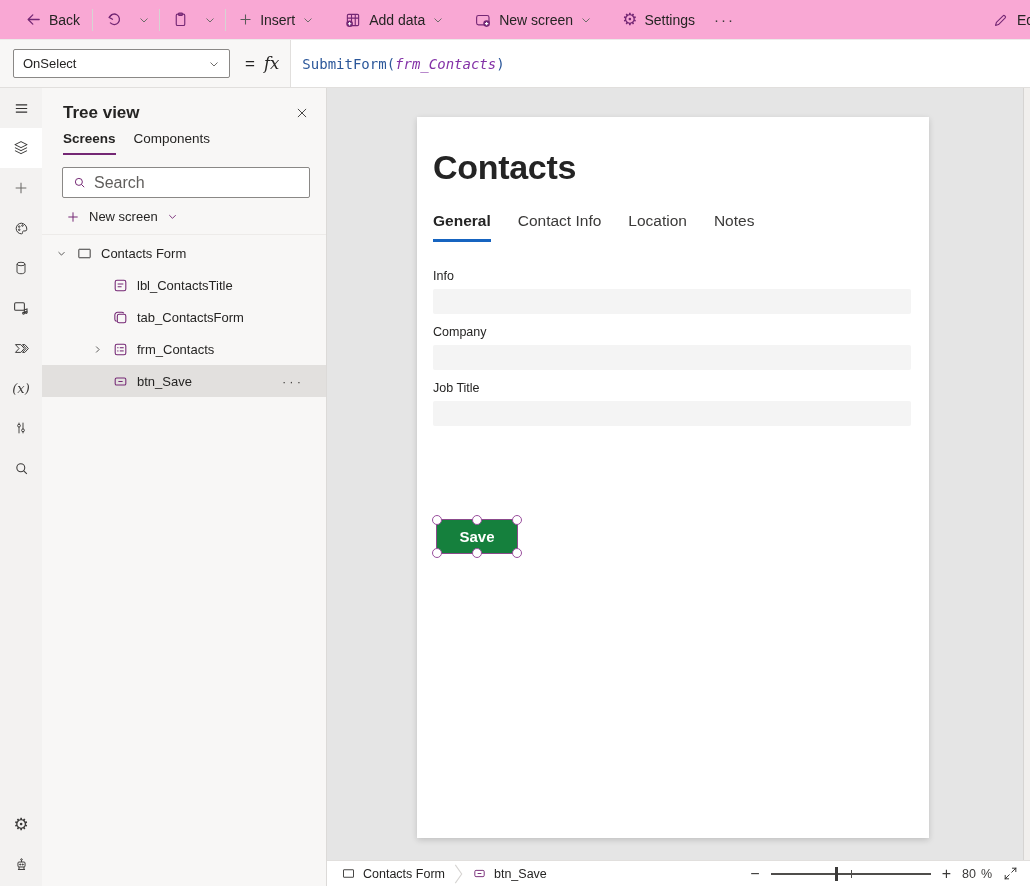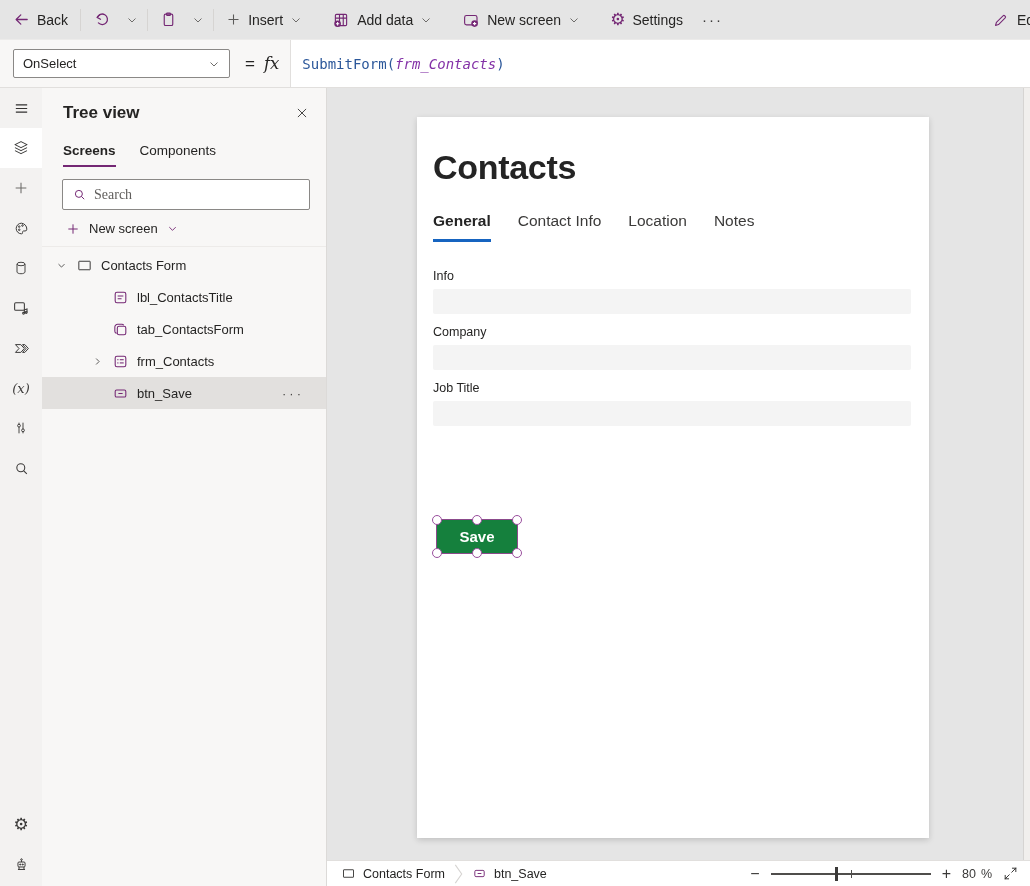--- a/index.html
+++ b/index.html
@@ -1,20 +1,20 @@
 <!DOCTYPE html>
 <html><head>
 <meta charset="utf-8">
 <style>
   * { box-sizing: border-box; margin: 0; padding: 0; }
   html,body { width:1030px; height:886px; overflow:hidden; }
   body { font-family:"Liberation Sans", sans-serif; color:#252423; background:#fff; font-size:14px; }
 
   
-  .topbar { height:40px; display:flex; align-items:center; padding-left:4px; background:#e5e5e5;
+  .topbar { height:40px; display:flex; align-items:center; padding-left:16px; background:#f9a8d4;
             border-bottom:1px solid #ecebea; position:relative; white-space:nowrap; }
   .tb-btn { display:flex; align-items:center; gap:7px; height:32px; padding:0 9px; cursor:pointer; }
   .tb-chev { display:flex; align-items:center; padding:0 6px; height:32px; color:#6e6c6a; }
   .tb-sep { width:1px; height:22px; background:#d6d4d2; margin:0 3px; }
   .purple { color:#742774; }
   .tb-overflow { font-size:15px; letter-spacing:2px; padding:0 10px; color:#3b3a39; }
   .tb-edit { position:absolute; right:0; top:0; height:40px; display:flex; align-items:center; gap:8px; padding-left:6px; overflow:hidden; width:44px; }
 
   
   .formulabar { height:48px; background:#f8f7f6; border-bottom:1px solid #e1dfdd; display:flex; align-items:stretch; }
@@ -36,26 +36,26 @@
   .rail-btn { height:40px; display:flex; align-items:center; justify-content:center; color:#3b3a39; cursor:pointer; }
   .rail-btn.active { background:#fff; }
   .rail-spacer { margin-top:auto; }
   .fx-var { font-family:"DejaVu Serif", serif; font-style:italic; font-size:13px; color:#3b3a39; }
 
   
   .tree { width:285px; background:#f8f7f6; border-right:1px solid #dcdad8; display:flex; flex-direction:column; font-size:13px; }
   .tree-head { display:flex; align-items:center; justify-content:space-between; padding:15px 17px 8px 21px; }
   .tree-title { font-size:17px; font-weight:700; }
   .tree-close { color:#3b3a39; cursor:pointer; display:flex; }
-  .tree-tabs { display:flex; gap:24px; padding-left:21px; margin-top:12px; font-size:13.5px; }
+  .tree-tabs { display:flex; gap:18px; padding-left:21px; margin-top:0; font-size:13.5px; }
   .tree-tab { padding-bottom:7px; border-bottom:2px solid transparent; cursor:pointer; color:#252423; }
   .tree-tab.active { font-weight:700; border-bottom-color:#742774; }
   .search-box { margin:12px 16px 0 20px; height:31px; background:#fff; border:1px solid #8a8886; border-radius:2px;
                 display:flex; align-items:center; gap:7px; padding:0 9px; }
-  .search-box input { border:none; outline:none; flex:1; font-size:14px; font-family:Liberation Serif, serif; color:#a16207; background:transparent; }
+  .search-box input { border:none; outline:none; flex:1; font-size:16px; font-family:Liberation Sans, sans-serif; color:#a16207; background:transparent; }
   .search-box input::placeholder { color:#605e5c; }
   .newscreen-row { display:flex; align-items:center; gap:9px; padding:11px 0 10px 24px; cursor:pointer; }
   .tree-list { border-top:1px solid #edebe9; flex:1; padding-top:2px; }
   .trow { height:32px; display:flex; align-items:center; gap:8px; cursor:pointer; }
   .trow.selected { background:#e2e0de; }
   .tchev { width:12px; display:flex; color:#3b3a39; flex:none; }
   .ticon { display:flex; flex:none; }
   .tdots { margin-left:auto; margin-right:22px; letter-spacing:3px; color:#484644; font-size:13px; }
   .ind0 { padding-left:14px; } .ind1 { padding-left:70px; } .ind1c { padding-left:50px; }
 

